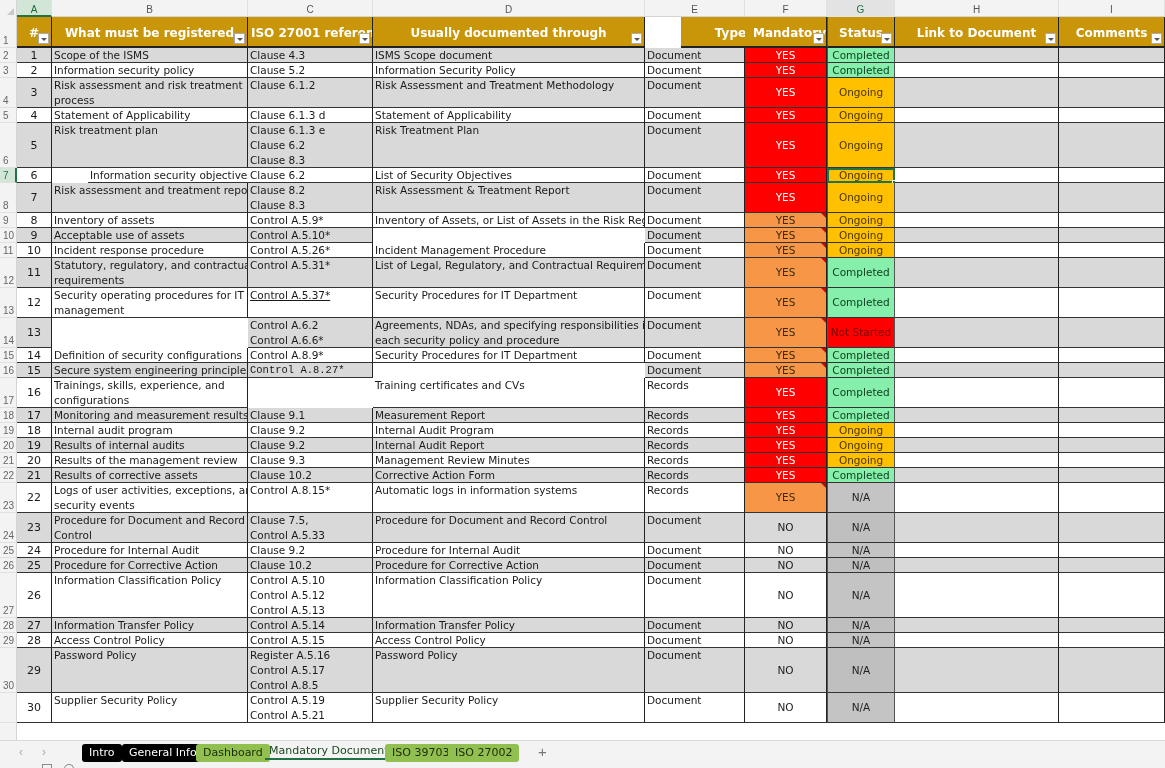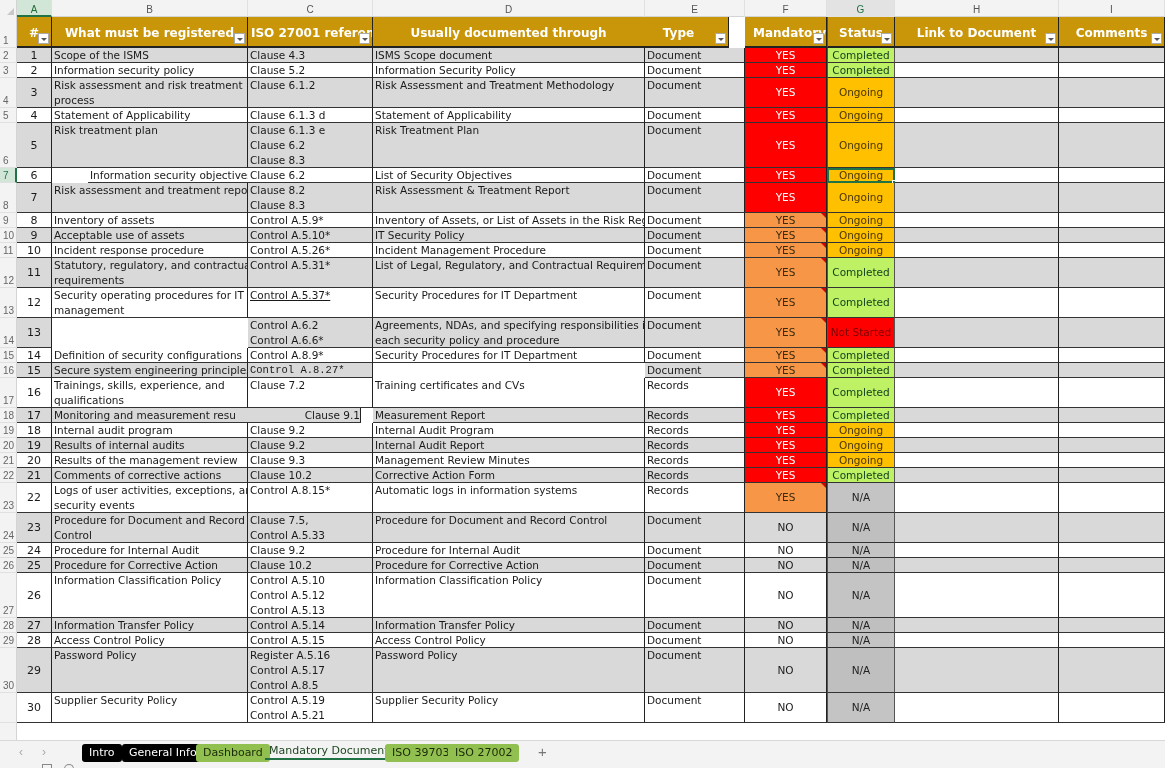--- a/index.html
+++ b/index.html
@@ -22,21 +22,21 @@
   .row { position: absolute; left: 0; width: 1148px; }
   .cell { position: absolute; top: 0; height: 100%; font-size: 10.5px; color: #1a1a1a; line-height: 15px; padding-left: 2px; border-right: 1px solid #222; border-bottom: 1px solid #333; overflow: hidden; font-family: "DejaVu Sans", sans-serif; }
   .row.gray .cell { background: #d9d9d9; }
   .row.white .cell { background: #ffffff; }
   .cell.num { text-align: center; padding-left: 0; display: flex; align-items: center; justify-content: center; font-size: 11px; }
   .cell.center { text-align: center; padding-left: 0; display: flex; align-items: center; justify-content: center; }
   .cell .line { display: block; white-space: nowrap; }
   .row .cell.mand-red { background: #ff0000; color: #ffffff; }
   .row .cell.mand-orange { background: #f79646; color: #3a2a10; }
   .row .cell.mand-orange::after { content: ""; position: absolute; right: 0; top: 0; border-left: 5px solid transparent; border-top: 5px solid #d00000; }
-  .row .cell.st-completed { background: #bef264; color: #0f3d1e; }
+  .row .cell.st-completed { background: #86efac; color: #0f3d1e; }
   .row .cell.st-ongoing { background: #ffc000; color: #4a3600; text-align: center; }
   .row .cell.st-notstarted { background: #ff0000; color: #7a0000; }
   .row .cell.st-na { background: #bfbfbf; color: #222; }
   .row.white .cell.st-na { background: #c4c4c4; }
   .row .cell.g-col { border-left: 1px solid #555; border-right: 1px solid #555; }
   .selected-cell { outline: 2px solid #217346; outline-offset: -2px; }
   .dd-btn { position: absolute; width: 11px; height: 11px; background: #fff; border: 1px solid #bbb; }
   .dd-btn::after { content: ""; position: absolute; left: 2px; top: 4px; border-left: 3px solid transparent; border-right: 3px solid transparent; border-top: 3px solid #555; }
   .fill-handle { position: absolute; width: 5px; height: 5px; background: #217346; border: 1px solid #fff; }
   #tabbar { position: absolute; left: 0; top: 740px; width: 1165px; height: 28px; background: #f3f3f3; border-top: 1px solid #d8d8d8; }
@@ -110,21 +110,21 @@
       <span class="filter"></span>
     </div>
     <div class="hcell" style="left:231px;width:125px;text-align:left;padding-left:3px;">
       <span class="lbl">ISO 27001 reference</span>
       <span class="filter"></span>
     </div>
     <div class="hcell" style="left:356px;width:272px;">
       <span class="lbl">Usually documented through</span>
       <span class="filter"></span>
     </div>
-    <div class="hcell" style="left:612px;width:100px;">
+    <div class="hcell" style="left:664px;width:100px;">
       <span class="lbl">Type</span>
       <span class="filter"></span>
     </div>
     <div class="hcell" style="left:728px;width:82px;text-align:left;padding-left:8px;">
       <span class="lbl">Mandatory</span>
       <span class="filter"></span>
     </div>
     <div class="hcell" style="left:810px;width:68px;border-left:1px solid #555;">
       <span class="lbl">Status</span>
       <span class="filter"></span>
@@ -279,23 +279,20 @@
         <div class="cell" style="left: 878px; width: 164px;"></div>
         <div class="cell" style="left: 1042px; width: 106px;"></div>
       </div>
       <div class="row gray" style="top: 211px; height: 15px;">
         <div class="cell num" style="left: 0px; width: 35px;">9</div>
         <div class="cell" style="left: 35px; width: 196px;">
           <span class="line">Acceptable use of assets</span>
         </div>
         <div class="cell" style="left: 231px; width: 125px;">
           <span class="line">Control A.5.10*</span>
-        </div>
-        <div class="cell" style="left: 356px; width: 272px;">
-          <span class="line">IT Security Policy</span>
         </div>
         <div class="cell" style="left: 628px; width: 100px;">Document</div>
         <div class="cell center mand-orange" style="left: 728px; width: 82px;">YES</div>
         <div class="cell center g-col st-ongoing" style="left: 810px; width: 68px;">Ongoing</div>
         <div class="cell" style="left: 878px; width: 164px;"></div>
         <div class="cell" style="left: 1042px; width: 106px;"></div>
       </div>
       <div class="row white" style="top: 226px; height: 15px;">
         <div class="cell num" style="left: 0px; width: 35px;">10</div>
         <div class="cell" style="left: 35px; width: 196px;">
@@ -397,40 +394,37 @@
         <div class="cell" style="left: 628px; width: 100px;">Document</div>
         <div class="cell center mand-orange" style="left: 728px; width: 82px;">YES</div>
         <div class="cell center g-col st-completed" style="left: 810px; width: 68px;">Completed</div>
         <div class="cell" style="left: 878px; width: 164px;"></div>
         <div class="cell" style="left: 1042px; width: 106px;"></div>
       </div>
       <div class="row white" style="top: 361px; height: 30px;">
         <div class="cell num" style="left: 0px; width: 35px;">16</div>
         <div class="cell" style="left: 35px; width: 196px;">
           <span class="line">Trainings, skills, experience, and</span>
-          <span class="line">qualifications</span>
-        </div>
-        <div class="cell" style="left: 231px; width: 125px;">
-          <span class="line">Clause 7.2</span>
+          <span class="line">configurations</span>
         </div>
         <div class="cell" style="left: 356px; width: 272px;">
           <span class="line">Training certificates and CVs</span>
         </div>
         <div class="cell" style="left: 628px; width: 100px;">Records</div>
         <div class="cell center mand-red" style="left: 728px; width: 82px;">YES</div>
         <div class="cell center g-col st-completed" style="left: 810px; width: 68px;">Completed</div>
         <div class="cell" style="left: 878px; width: 164px;"></div>
         <div class="cell" style="left: 1042px; width: 106px;"></div>
       </div>
       <div class="row gray" style="top: 391px; height: 15px;">
         <div class="cell num" style="left: 0px; width: 35px;">17</div>
         <div class="cell" style="left: 35px; width: 196px;">
           <span class="line">Monitoring and measurement results</span>
         </div>
-        <div class="cell" style="left: 219px; width: 125px; text-align: right;">
+        <div class="cell" style="left: 231px; width: 125px;">
           <span class="line">Clause 9.1</span>
         </div>
         <div class="cell" style="left: 356px; width: 272px;">
           <span class="line">Measurement Report</span>
         </div>
         <div class="cell" style="left: 628px; width: 100px;">Records</div>
         <div class="cell center mand-red" style="left: 728px; width: 82px;">YES</div>
         <div class="cell center g-col st-completed" style="left: 810px; width: 68px;">Completed</div>
         <div class="cell" style="left: 878px; width: 164px;"></div>
         <div class="cell" style="left: 1042px; width: 106px;"></div>
@@ -482,21 +476,21 @@
         </div>
         <div class="cell" style="left: 628px; width: 100px;">Records</div>
         <div class="cell center mand-red" style="left: 728px; width: 82px;">YES</div>
         <div class="cell center g-col st-ongoing" style="left: 810px; width: 68px;">Ongoing</div>
         <div class="cell" style="left: 878px; width: 164px;"></div>
         <div class="cell" style="left: 1042px; width: 106px;"></div>
       </div>
       <div class="row gray" style="top: 451px; height: 15px;">
         <div class="cell num" style="left: 0px; width: 35px;">21</div>
         <div class="cell" style="left: 35px; width: 196px;">
-          <span class="line">Comments of corrective actions</span>
+          <span class="line">Results of corrective assets</span>
         </div>
         <div class="cell" style="left: 231px; width: 125px;">
           <span class="line">Clause 10.2</span>
         </div>
         <div class="cell" style="left: 356px; width: 272px;">
           <span class="line">Corrective Action Form</span>
         </div>
         <div class="cell" style="left: 628px; width: 100px;">Records</div>
         <div class="cell center mand-red" style="left: 728px; width: 82px;">YES</div>
         <div class="cell center g-col st-completed" style="left: 810px; width: 68px;">Completed</div>

